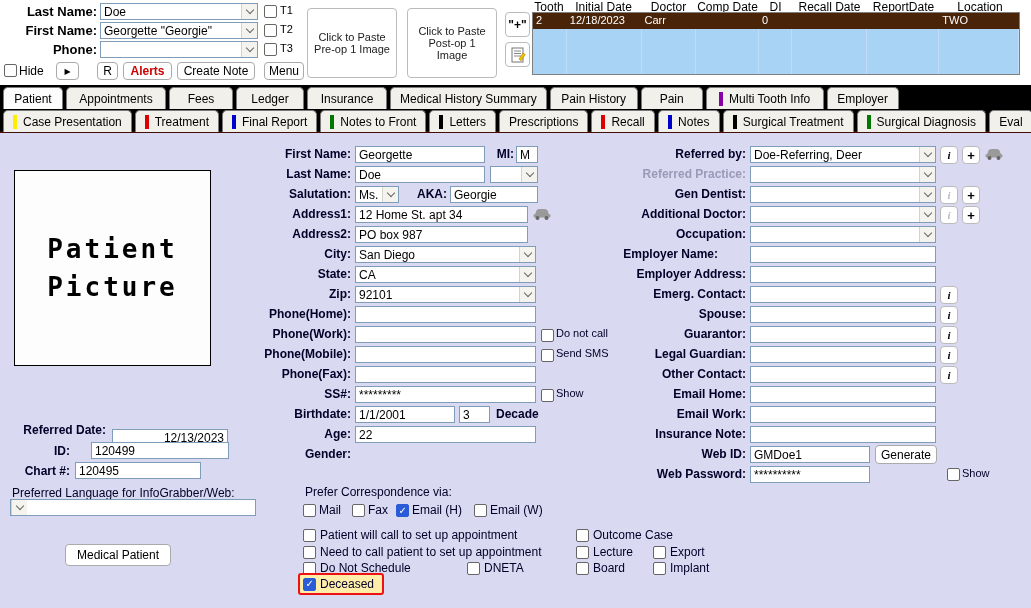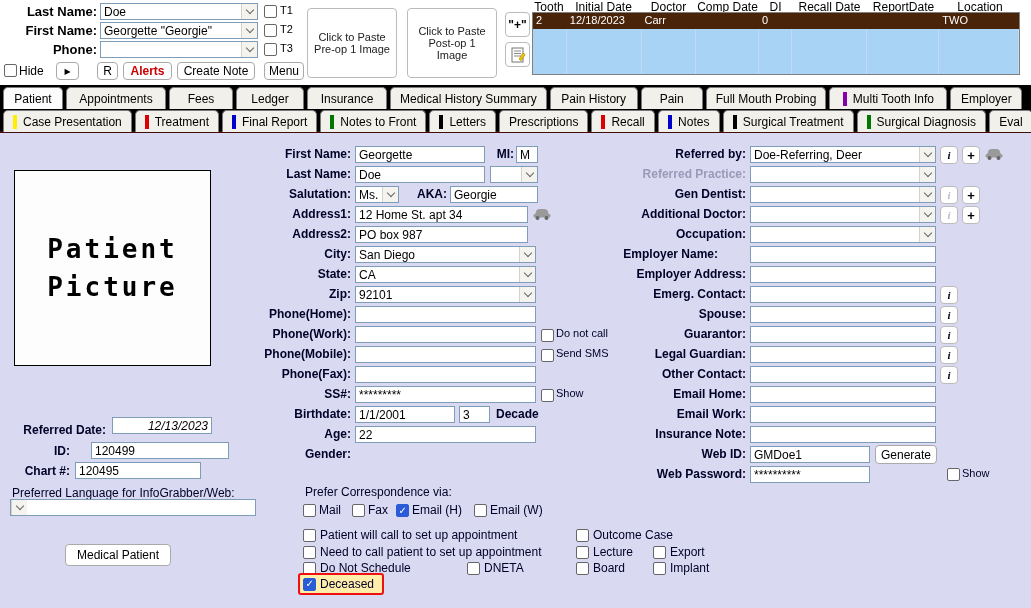--- a/index.html
+++ b/index.html
@@ -157,23 +157,20 @@
     <div class="tab" style="flex:0 0 150px">
         <span>Medical History Summary</span>
       </div>
     <div class="tab" style="flex:0 0 88px">
         <span>Pain History</span>
       </div>
     <div class="tab" style="flex:0 0 62px">
         <span>Pain</span>
       </div>
     <div class="tab" style="flex:0 0 118px">
-        <span>Full Mouth Probing</span>
-      </div>
-    <div class="tab" style="flex:0 0 118px">
         <span class="bar" style="background: rgb(136, 0, 170);"></span>
         <span>Multi Tooth Info</span>
       </div>
     <div class="tab" style="flex:0 0 72px">
         <span>Employer</span>
       </div>
   </div>
   <div class="tabrow" style="top:25px">
     <div class="tab" style="flex:0 0 118px">
         <span class="bar" style="background: rgb(255, 238, 0);"></span>
@@ -391,21 +388,21 @@
   <input class="abs txt" style="left: 750px; top: 313px; width: 120px;" value="GMDoe1">
   <button class="abs btn" style="left:875px;top:312px;width:62px;height:19px">Generate</button>
 
   <span class="abs flabel" style="left:600px;top:334px;width:146px">Web Password:</span>
   <input class="abs txt" style="left: 750px; top: 333px; width: 120px;" value="**********">
   <span class="abs cb" style="left:947px;top:335px"></span>
   <span class="abs slabel" style="left:962px;top:334px;font-size:11px">Show</span>
 
   
   <span class="abs flabel" style="left:6px;top:290px;width:100px">Referred Date:</span>
-  <input class="abs txt ralign" style="left: 112px; top: 284px; width: 100px; font-style: italic;" value="12/13/2023">
+  <input class="abs txt ralign" style="left: 112px; top: 296px; width: 116px;" value="12/13/2023">
 
   <span class="abs flabel" style="left:8px;top:311px;width:62px">ID:</span>
   <input class="abs txt" style="left: 75px; top: 309px; width: 138px; margin-left: 16px;" value="120499">
 
   <span class="abs flabel" style="left:8px;top:331px;width:62px">Chart #:</span>
   <input class="abs txt" style="left: 75px; top: 329px; width: 126px;" value="120495">
 
   <span class="abs slabel" style="left:12px;top:353px">Preferred Language for InfoGrabber/Web:</span>
   <div class="abs combo" style="left:10px;top:366px;width:246px">
       <span class="arr"></span>

